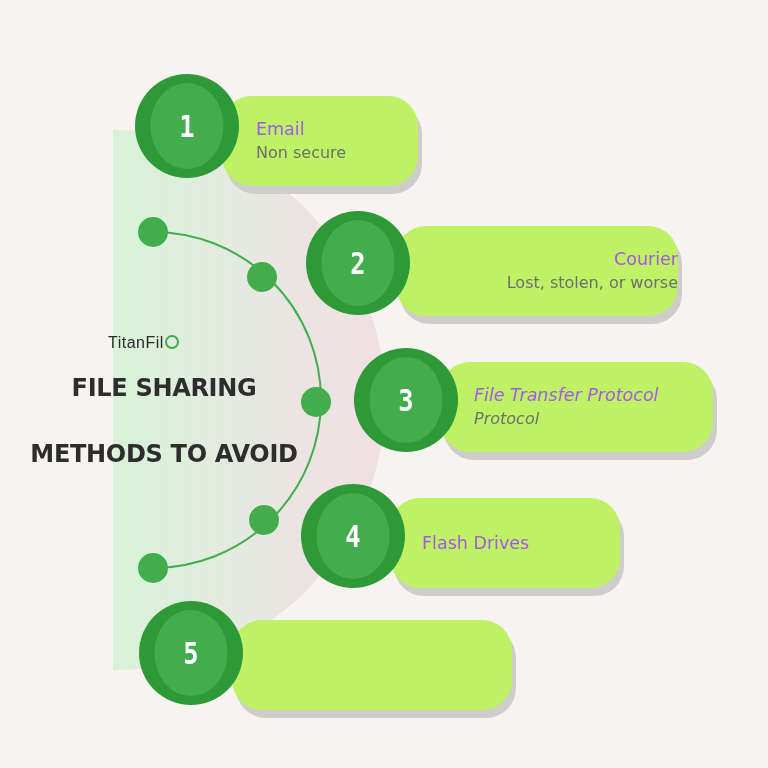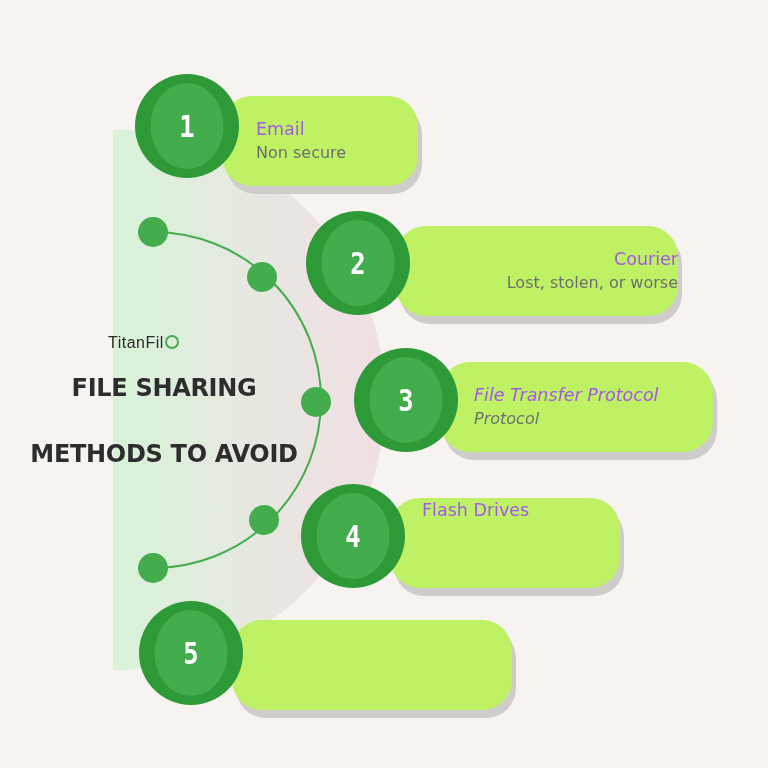--- a/index.html
+++ b/index.html
@@ -118,21 +118,21 @@
 </div>
 
 <div class="card" style="left:440px; top:362px; width:273px; padding-left:34px;font-style:italic;">
   <div class="title">File Transfer Protocol</div>
   <div class="desc">Protocol</div>
 </div>
 <div class="num-circle" style="left:354px; top:348px;">
   <div class="inner">3</div>
 </div>
 
-<div class="card" style="left:390px; top:498px; width:230px; padding-left:32px;justify-content:space-between;">
+<div class="card" style="left:390px; top:498px; width:230px; padding-left:32px;">
   <div class="title">Flash Drives</div>
 </div>
 <div class="num-circle" style="left:301px; top:484px;">
   <div class="inner">4</div>
 </div>
 
 <div class="card" style="left:232px; top:620px; width:280px; padding-left:20px;">
 </div>
 <div class="num-circle" style="left:139px; top:601px;">
   <div class="inner">5</div>

